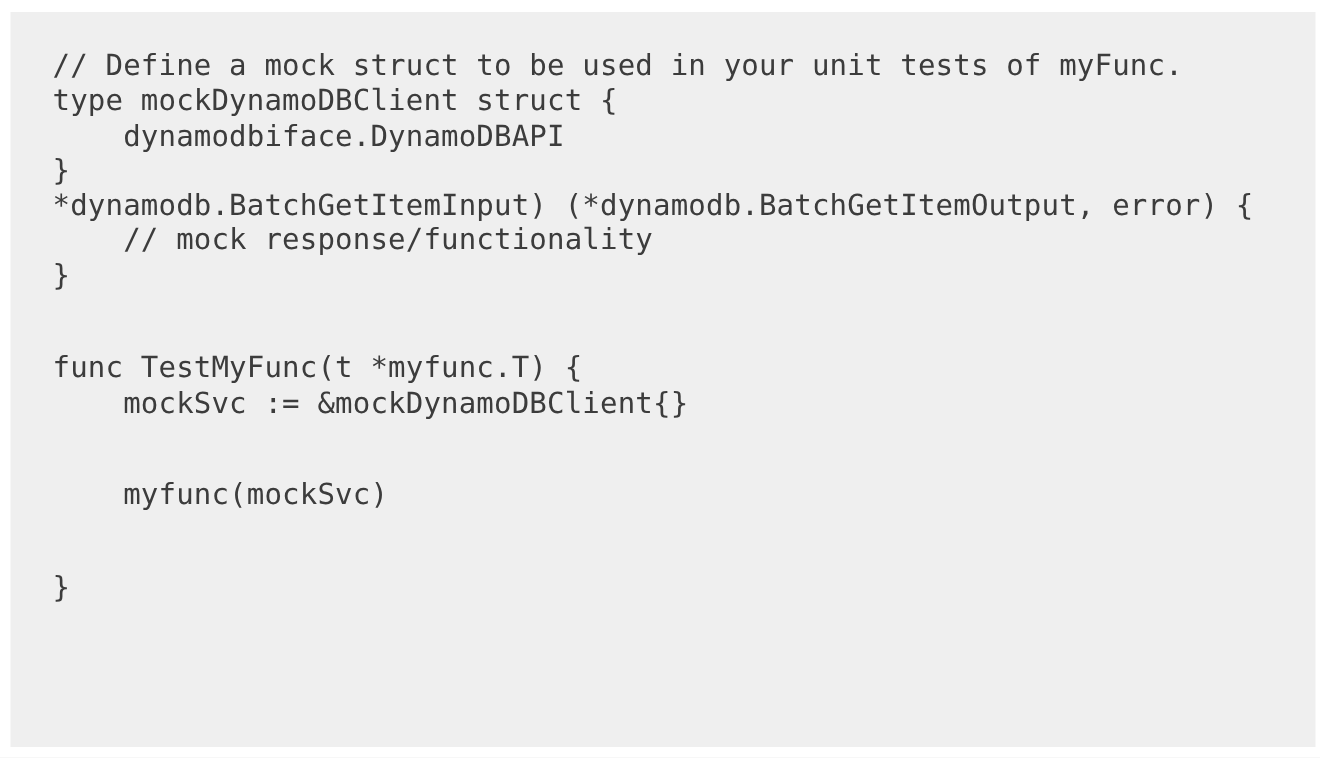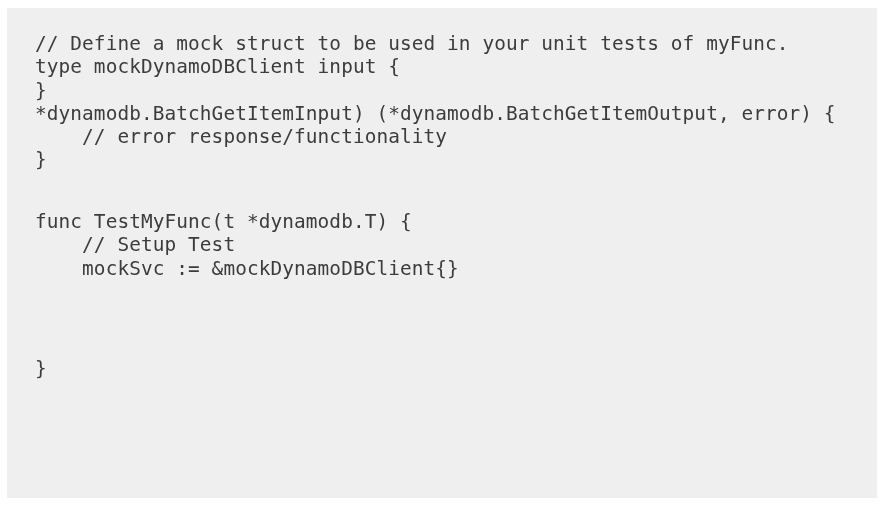--- a/index.html
+++ b/index.html
@@ -37,28 +37,29 @@
     .code-line.blank {
       height: 19.2px;
       line-height: 19.2px;
     }
   </style>
 </head>
 <body>
 
 <div class="code-box">
   <div class="code-line">// Define a mock struct to be used in your unit tests of myFunc.</div>
-  <div class="code-line">type mockDynamoDBClient input {</div>
+  <div class="code-line">type mockDynamoDBClient struct {</div>
+  <div class="code-line">    dynamodbiface.DynamoDBAPI</div>
   <div class="code-line">}</div>
   <div class="code-line">*dynamodb.BatchGetItemInput) (*dynamodb.BatchGetItemOutput, error) {</div>
-  <div class="code-line">    // error response/functionality</div>
+  <div class="code-line">    // mock response/functionality</div>
   <div class="code-line">}</div>
   <div class="code-line blank"></div>
   <div class="code-line blank"></div>
-  <div class="code-line">func TestMyFunc(t *dynamodb.T) {</div>
-  <div class="code-line">    // Setup Test</div>
+  <div class="code-line">func TestMyFunc(t *myfunc.T) {</div>
   <div class="code-line">    mockSvc := &amp;mockDynamoDBClient{}</div>
   <div class="code-line blank"></div>
   <div class="code-line blank"></div>
+  <div class="code-line">    myfunc(mockSvc)</div>
   <div class="code-line blank"></div>
   <div class="code-line blank"></div>
   <div class="code-line">}</div>
 </div>
 
 </body></html>

